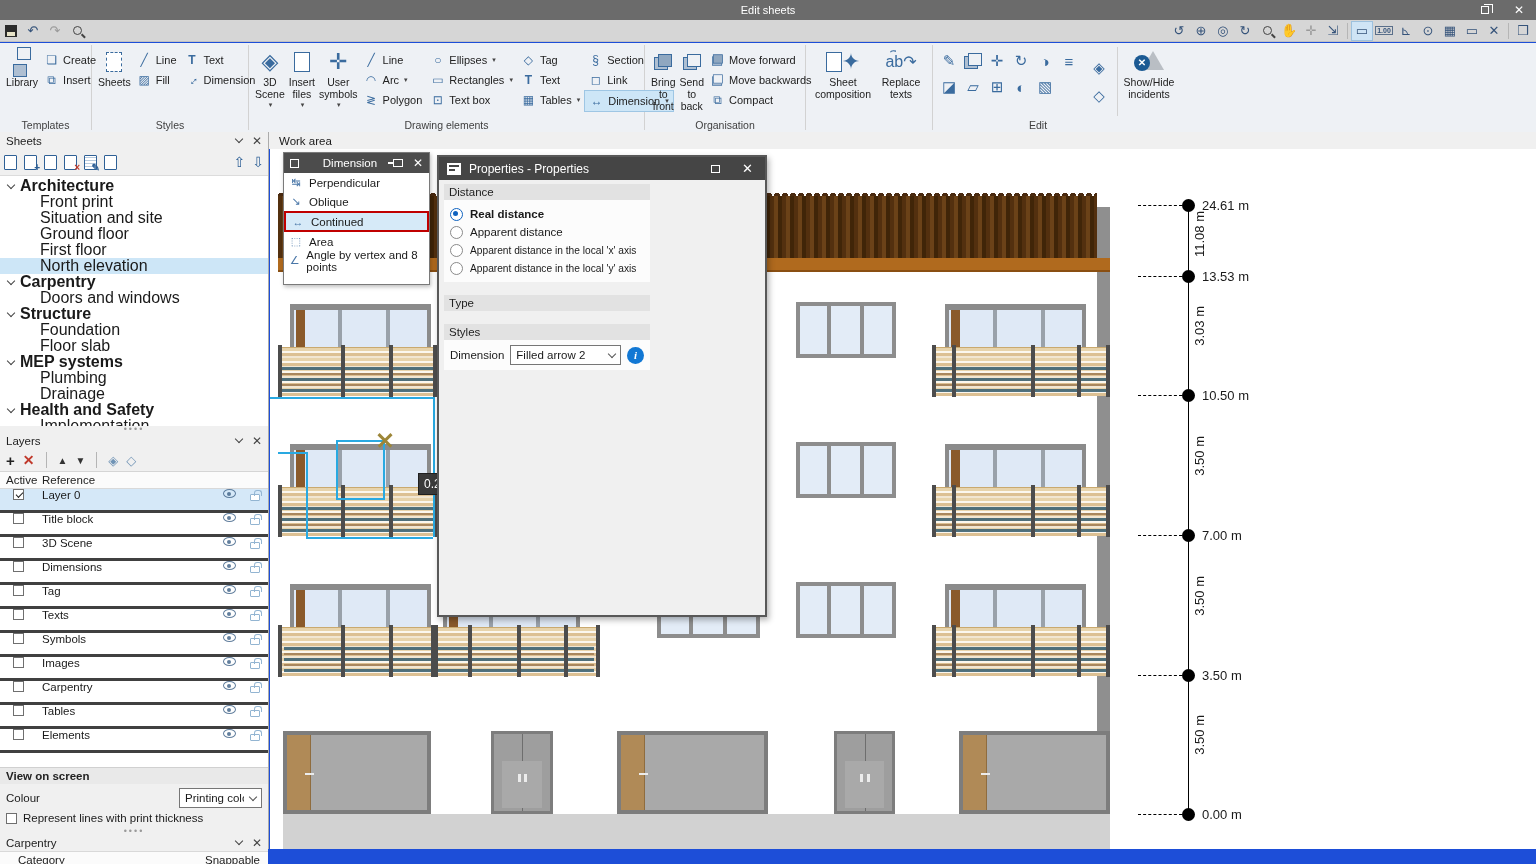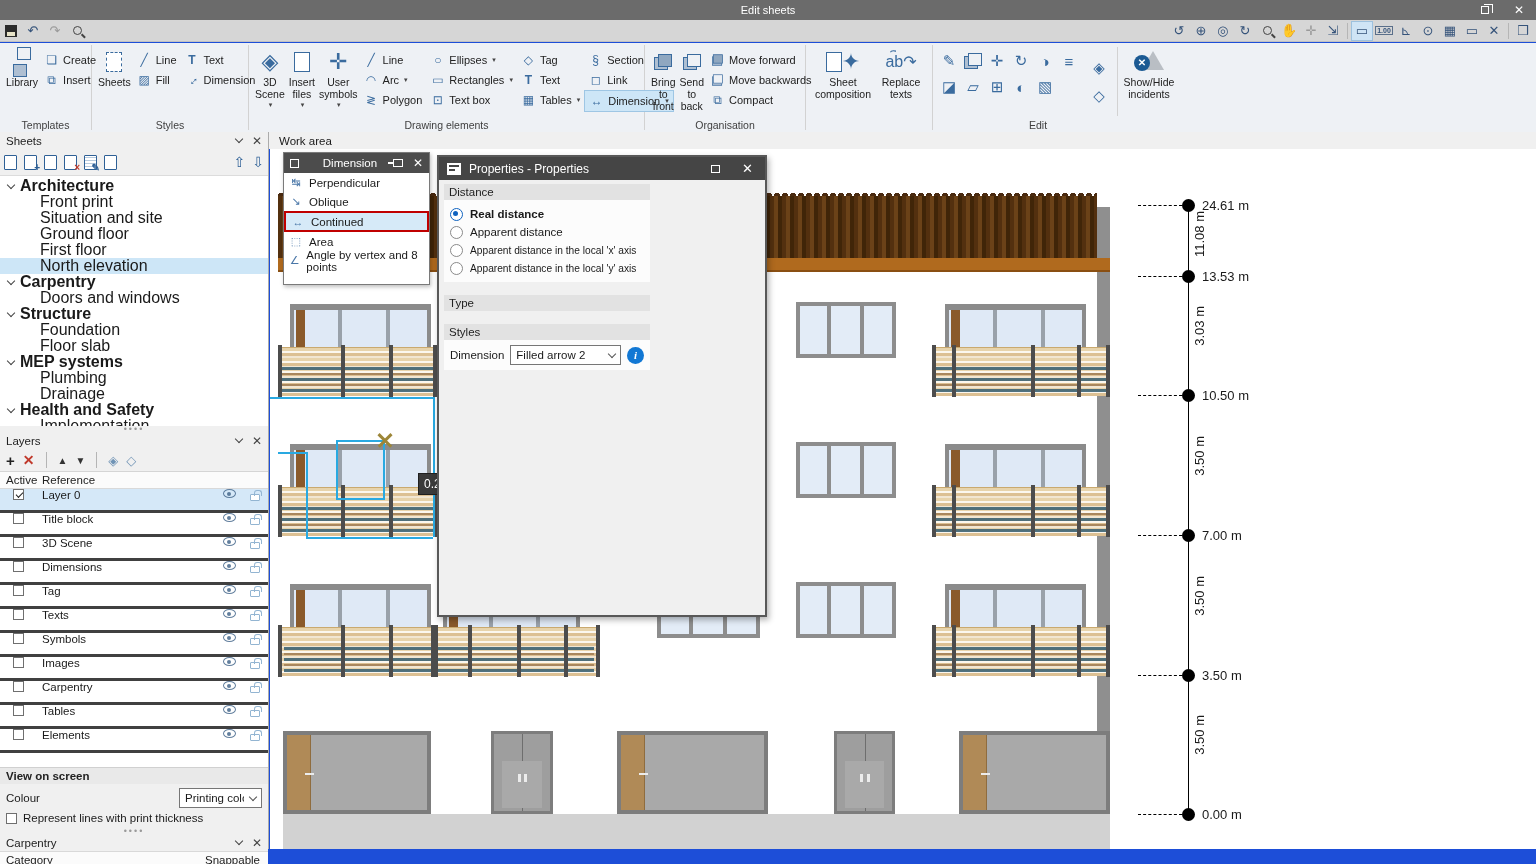--- a/index.html
+++ b/index.html
@@ -675,21 +675,21 @@
     <div class="dots">••••</div>
 
     <div class="pcap">
       <span>Carpentry</span>
       <span class="capbtns">
           <span class="caret"></span>
           <span class="xch">✕</span>
         </span>
     </div>
     <div class="cthead">
-      <span style="flex:1;padding-left:6px">Category</span>
+      <span style="flex:1;padding-left:18px">Category</span>
       <span style="padding-right:8px">Snappable</span>
     </div>
     <div class="ct-empty"></div>
   </div>
 
   <div class="ab wacap">
       <span>Work area</span>
     </div>
 
   <div class="ab canvas">

